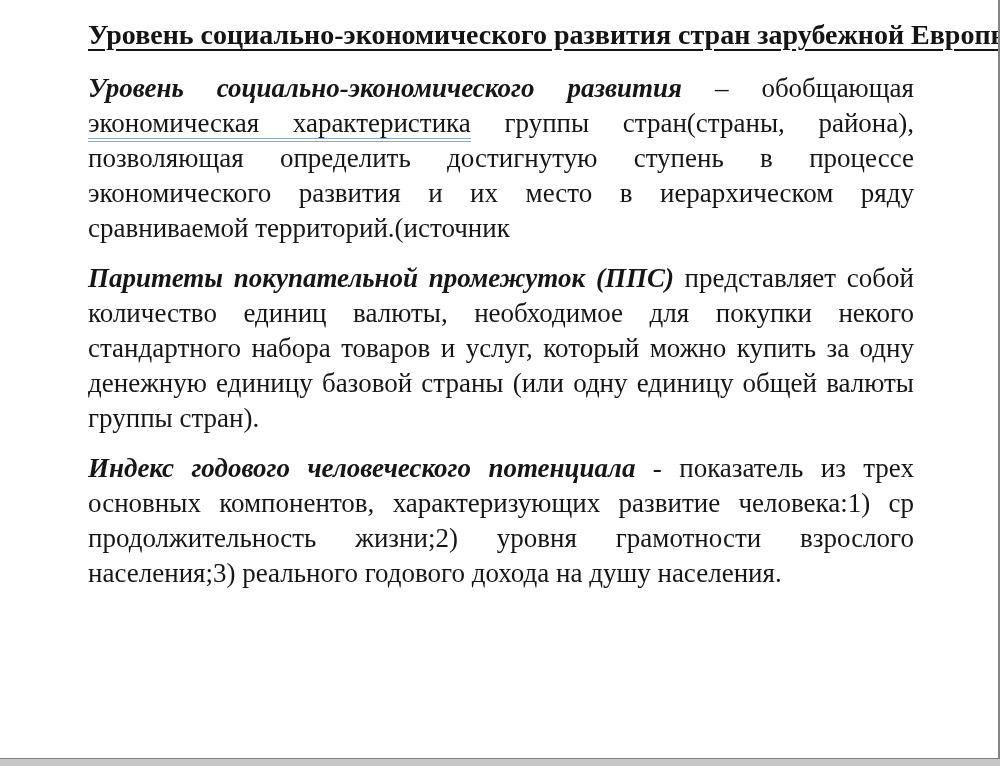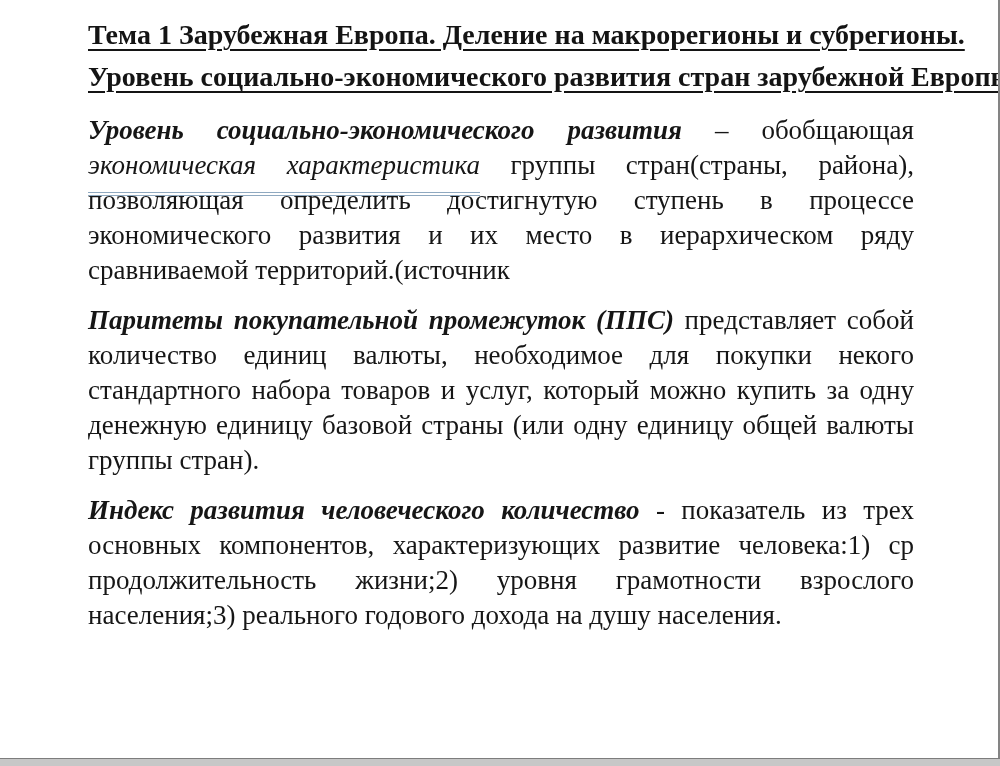--- a/index.html
+++ b/index.html
@@ -46,22 +46,21 @@
     line-height: 35px;
     text-align: justify;
   }
   .lead {
     font-weight: bold;
     font-style: italic;
     margin-top: 18px;
   }
   .dbl {
     border-bottom: 4px double #8fa9c0; 
-    padding-bottom: 12px;
-    font-style: italic;
+    padding-bottom: 0px;
   }
   
   .right-edge {
     position: absolute;
     top: 0;
     right: 0;
     width: 2px;
     height: 100%;
     background: #848484;
   }
@@ -76,29 +75,28 @@
     box-sizing: border-box;
   }
 </style>
 </head>
 <body>
 
 <div class="page">
   <div class="content">
 
     <div class="title">
-      <span class="title-line"><span>Тема 1 Зарубежная Европа. Деление на макрорегионы и субрегионы.</span></span>
       <span class="title-line"><span>Уровень социально-экономического развития стран зарубежной Европы</span></span>
     </div>
 
 
     <p class="para"><span class="lead">Уровень социально-экономического развития</span><span> – обобщающая </span><span class="dbl">экономическая характеристика</span><span> группы стран(страны, района), позволяющая определить достигнутую ступень в процессе экономического развития и их место в иерархическом ряду сравниваемой территорий.(источник</span></p>
 
 
     <p class="para"><span class="lead">Паритеты покупательной промежуток (ППС)</span><span> представляет собой количество единиц валюты, необходимое для покупки некого стандартного набора товаров и услуг, который можно купить за одну денежную единицу базовой страны (или одну единицу общей валюты группы стран).</span></p>
 
-    <p class="para"><span class="lead">Индекс развития человеческого количество</span><span> - показатель из трех основных компонентов, характеризующих развитие человека:1) ср продолжительность жизни;2) уровня грамотности взрослого населения;3) реального годового дохода на душу населения.</span></p>
+    <p class="para"><span class="lead">Индекс годового человеческого потенциала</span><span> - показатель из трех основных компонентов, характеризующих развитие человека:1) ср продолжительность жизни;2) уровня грамотности взрослого населения;3) реального годового дохода на душу населения.</span></p>
 
   </div>
 
   <div class="right-edge"></div>
   <div class="bottom-bar"></div>
 </div>
 
 </body></html>

